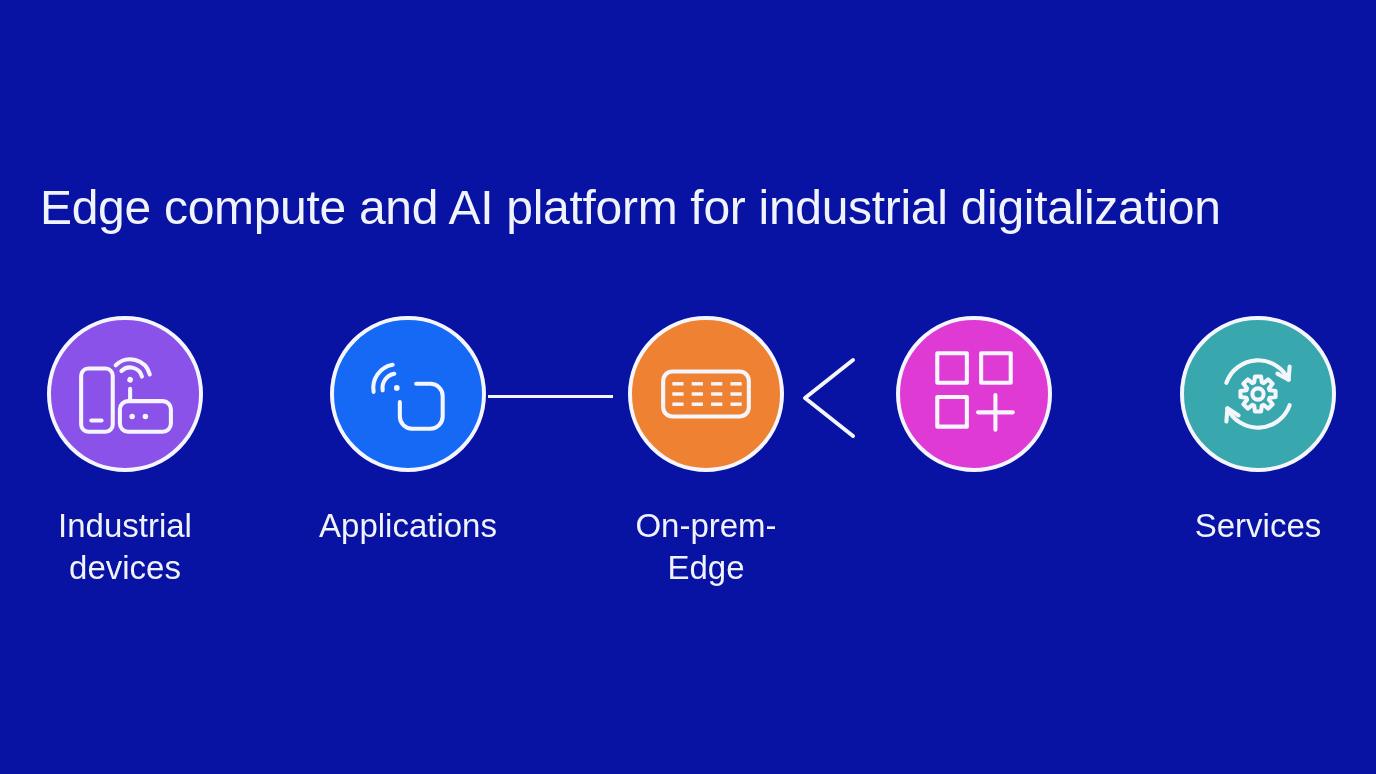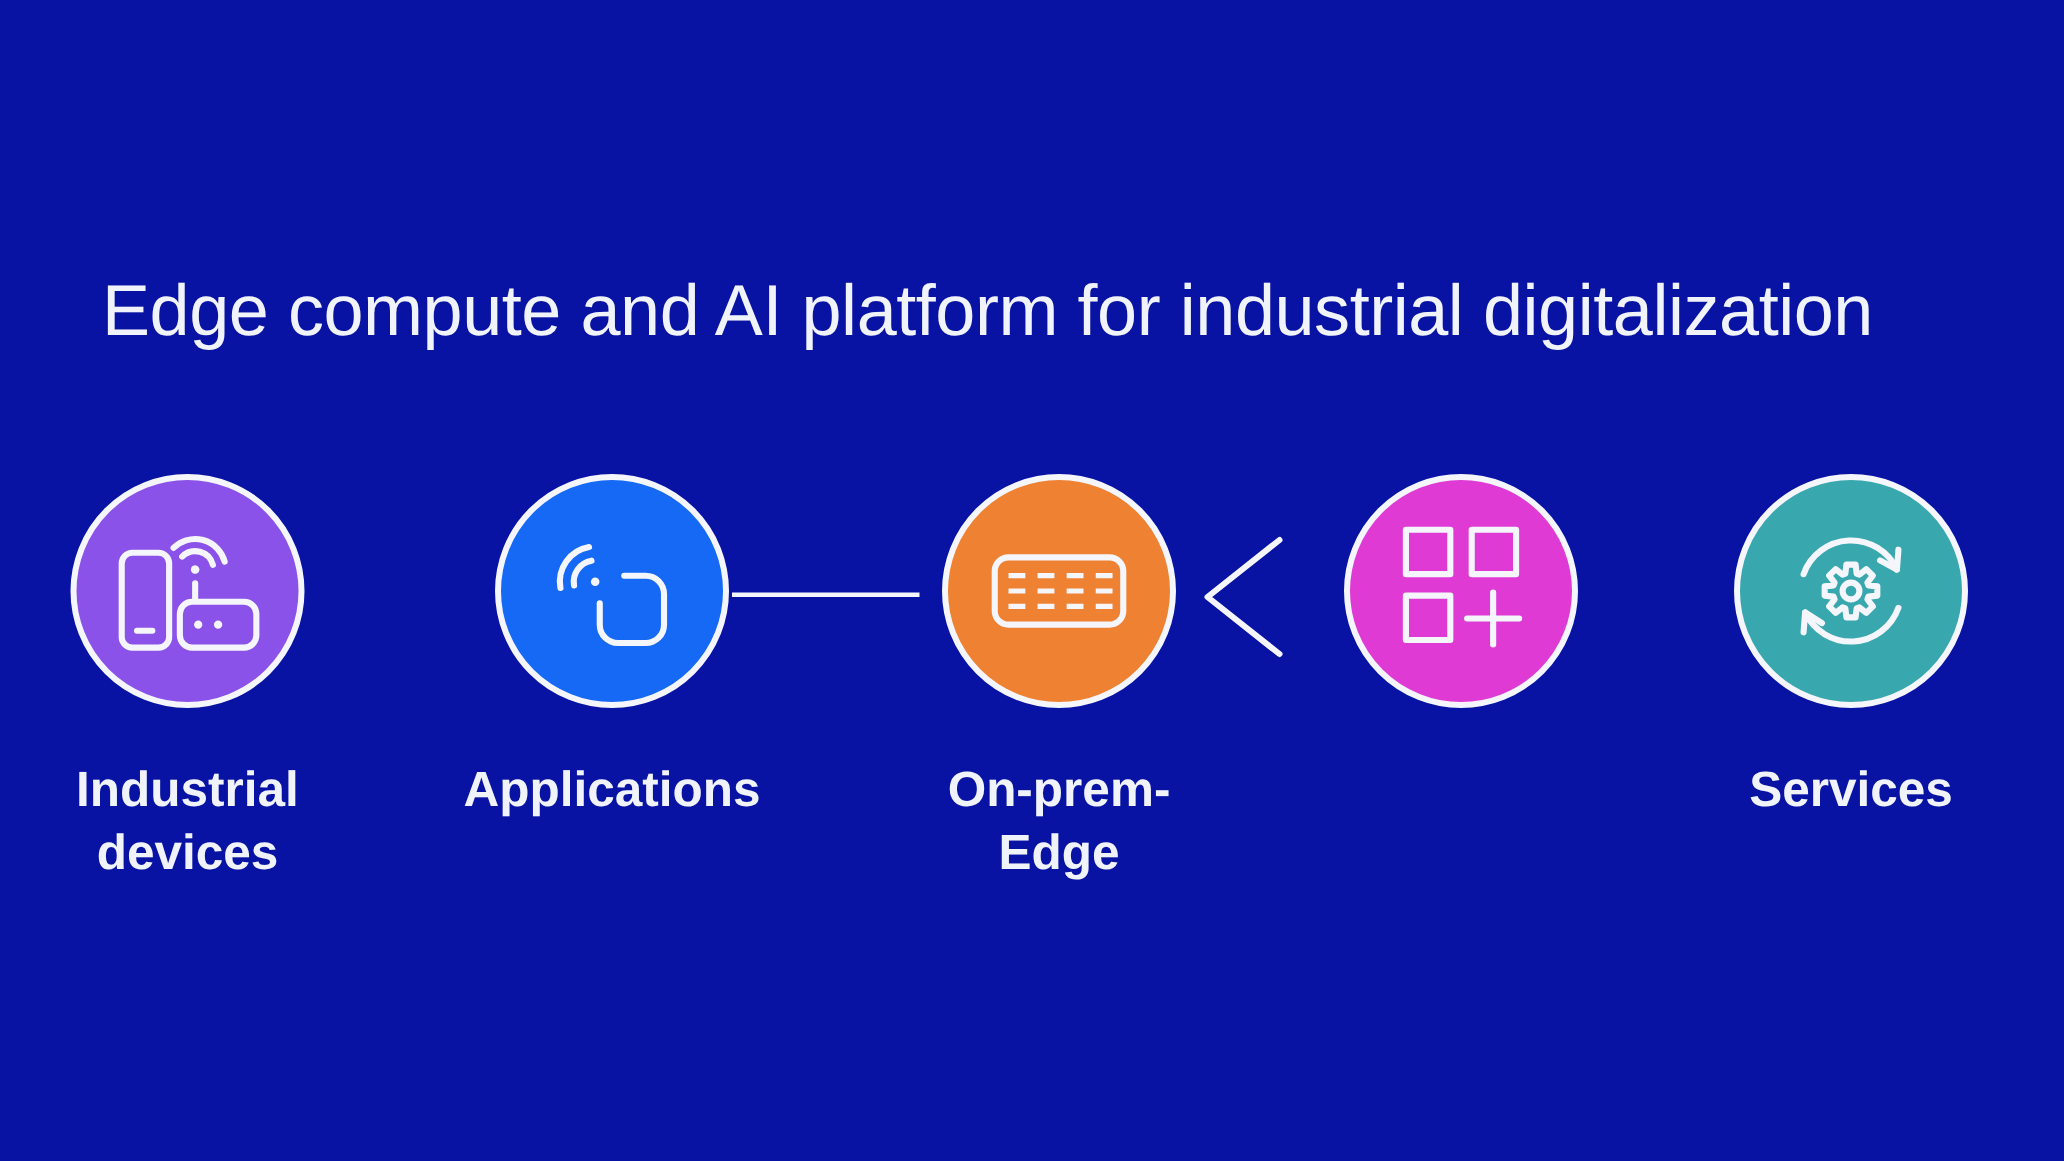--- a/index.html
+++ b/index.html
@@ -12,21 +12,20 @@
   }
   .title {
     position: absolute;
     left: 40px;
     top: 180px;
     font-size: 48px;
     font-weight: 300;
     letter-spacing: -0.3px;
     color: var(--text, #f0f3fa);
     white-space: nowrap;
-    margin-left: 28px;
   }
   .node {
     position: absolute;
     top: 316px;
     width: 220px;
     text-align: center;
   }
   .circle {
     width: 156px;
     height: 156px;
@@ -40,21 +39,21 @@
   .circle svg {
     width: 102px;
     height: 102px;
     color: var(--stroke, #f4f6fc);
   }
   .node-label {
     margin: 33px auto 0;
     width: 214px;
     font-size: 33px;
     line-height: 42px;
-    font-weight: 700;
+    font-weight: 400;
     color: var(--text, #f0f3fa);
   }
   .connector-line {
     position: absolute;
     left: 488px;
     top: 395px;
     width: 125px;
     height: 3px;
     background: var(--stroke, #f4f6fc);
   }
@@ -145,21 +144,21 @@
     <svg viewBox="0 0 100 100">
       <rect class="s" stroke-linejoin="miter" x="14" y="10" width="29" height="29"></rect>
       <rect class="s" stroke-linejoin="miter" x="57" y="10" width="29" height="29"></rect>
       <rect class="s" stroke-linejoin="miter" x="14" y="53" width="29" height="29"></rect>
       <line class="s" x1="54" y1="68" x2="88" y2="68"></line>
       <line class="s" x1="71" y1="51" x2="71" y2="85"></line>
     </svg>
   </div>
 </div>
 
-<div class="node" style="left:1124px">
+<div class="node" style="left:1148px">
   <div class="circle" style="background-color: rgb(56, 168, 174);">
     <svg viewBox="0 0 100 100">
       <path class="s" stroke-width="3.4" d="M61.4 46.3 L67.2 47 L67.2 53 L61.4 53.7 L60.7 55.5 L64.3 60 L60 64.3 L55.5 60.7 L53.7 61.4 L53 67.2 L47 67.2 L46.3 61.4 L44.5 60.7 L40 64.3 L35.7 60 L39.3 55.5 L38.6 53.7 L32.8 53 L32.8 47 L38.6 46.3 L39.3 44.5 L35.7 40 L40 35.7 L44.5 39.3 L46.3 38.6 L47 32.8 L53 32.8 L53.7 38.6 L55.5 39.3 L60 35.7 L64.3 40 L60.7 44.5 Z"></path>
       <circle class="s" stroke-width="3.4" cx="50" cy="50" r="5.5"></circle>
       <path class="s" stroke-width="3.6" d="M19 39 A33 33 0 0 1 80 36"></path>
       <polyline class="s" stroke-width="3.6" points="69,30 80,36 81,23"></polyline>
       <path class="s" stroke-width="3.6" d="M81 61 A33 33 0 0 1 20 64"></path>
       <polyline class="s" stroke-width="3.6" points="31,71 20,64 19,77"></polyline>
     </svg>
   </div>

